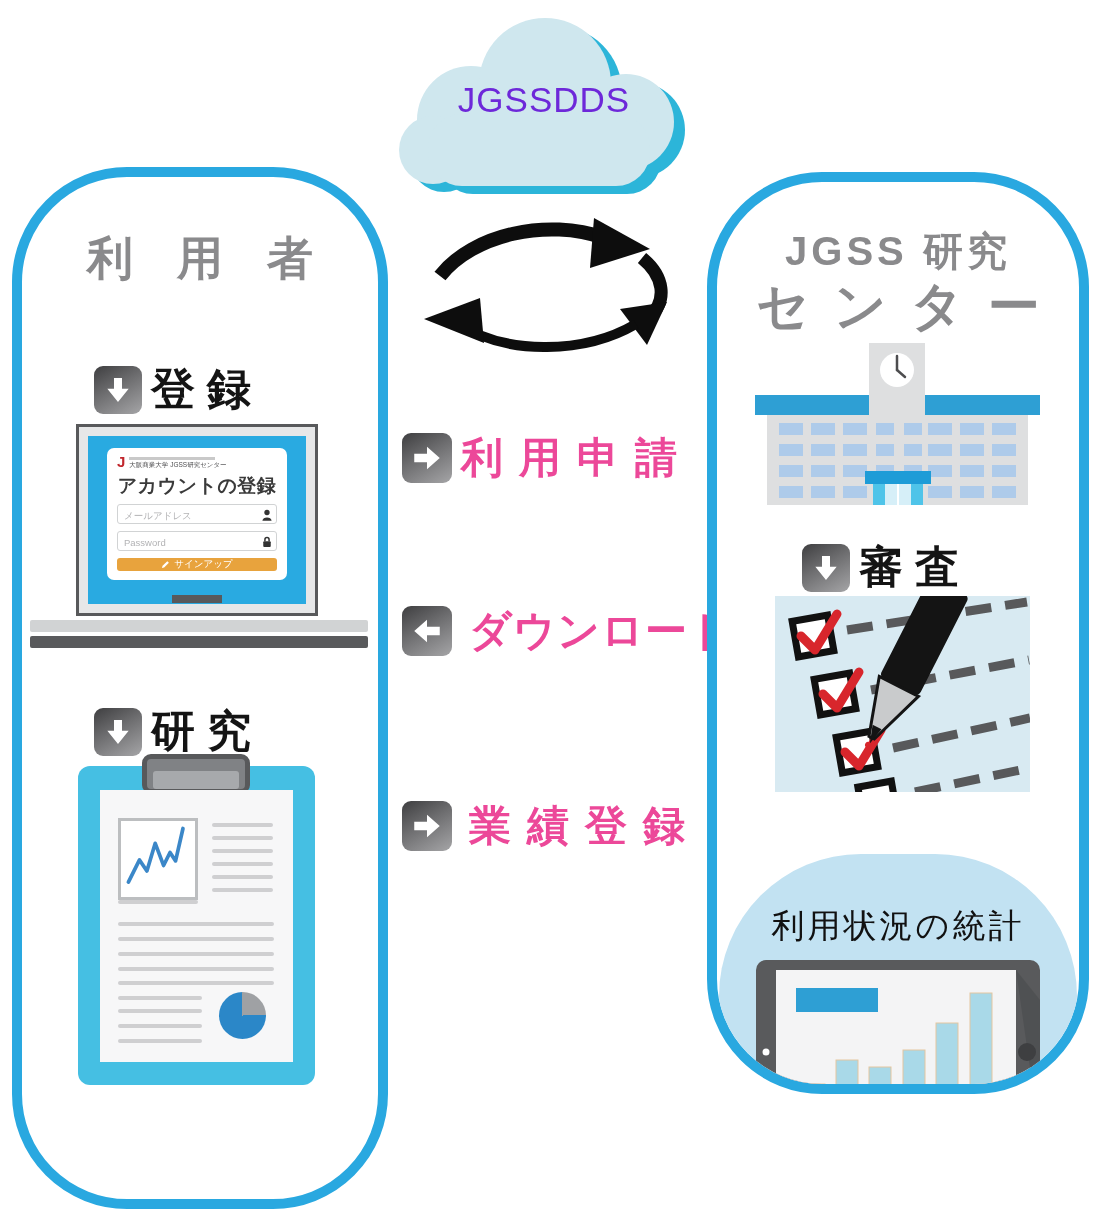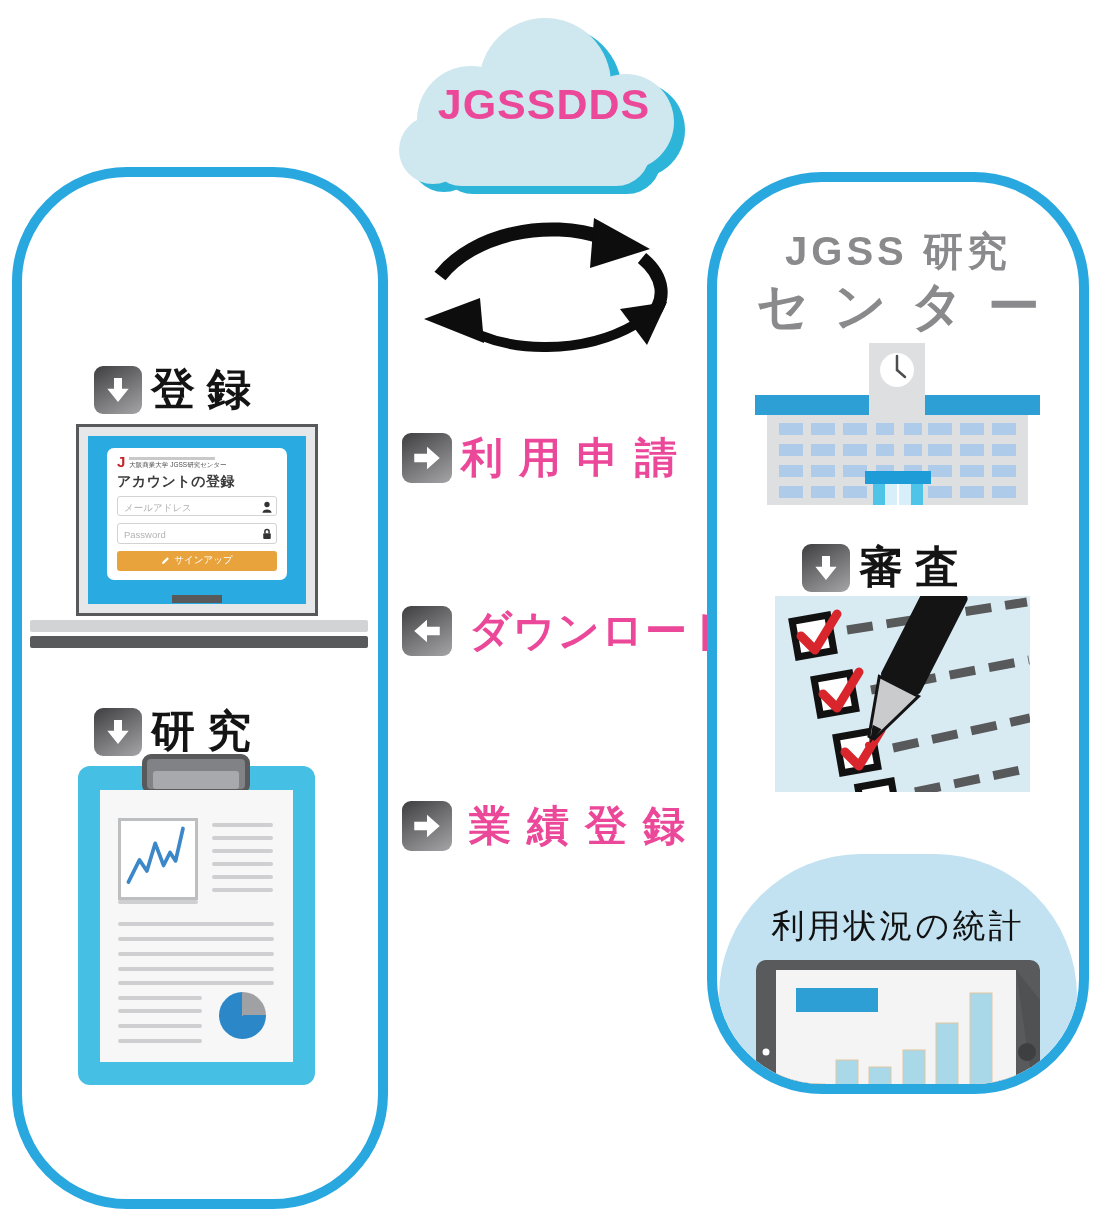--- a/index.html
+++ b/index.html
@@ -16,33 +16,33 @@
     display:flex; align-items:center; justify-content:center; }
   .icon-48 { width:48px; height:48px; }
   .icon-50 { width:50px; height:50px; }
 
   .step-label { font-size:44px; font-weight:bold; color:#141414; letter-spacing:12px; white-space:nowrap; }
   .flow-label { font-size:42px; font-weight:bold; color:#ec4899; white-space:nowrap; }
   .ls16 { letter-spacing:16px; }
   .ls1 { letter-spacing:1px; }
 
   
-  #cloud-label { font-size:43px; font-weight:bold; color:#ec4899; text-align:center; letter-spacing:1px; }
+  #cloud-label { font-size:35px; font-weight:normal; color:#6d28d9; text-align:center; letter-spacing:1px; }
 
   
   #laptop-screen { left:76px; top:424px; width:242px; height:192px; background:#E6E7E8;
      border:3px solid #58595B; padding:9px; }
   #laptop-bluescreen { width:100%; height:100%; background:#29AAE1; position:relative; }
   #signup-card { position:absolute; left:19px; top:12px; width:180px; height:132px;
      background:#fff; border-radius:7px; padding:7px 10px 9px 10px; display:flex; flex-direction:column; }
   #card-logo-row { display:flex; gap:4px; align-items:flex-start; }
   #jgss-logo { color:#C1272D; font-weight:bold; font-size:15px; line-height:13px; }
   #org-fineprint { width:86px; height:2.5px; background:#C9C9C9; margin:2px 0 1.5px 0; }
   #org-name { font-size:6.5px; color:#4D4D4F; white-space:nowrap; }
-  #card-title { font-size:14px; font-weight:bold; color:#3A3A3A; margin:3px 0 5px 0; letter-spacing:0.5px;}
+  #card-title { font-size:19px; font-weight:bold; color:#3A3A3A; text-align:center; margin:3px 0 5px 0; letter-spacing:0.5px;}
   .mini-input { position:relative; height:21px; border:1.5px solid #D1D3D4; border-radius:3px;
      margin-bottom:7px; background:#fff; }
   .mini-input input { width:100%; height:100%; border:none; outline:none; font-size:9.5px;
      padding:0 16px 0 6px; background:transparent; font-family:inherit; color:#777; }
   .mini-input input::placeholder { color:#B3B3B5; }
   .mini-icon { position:absolute; right:4px; top:4px; }
   #signup-btn { height:21px; background:#E8A33D; border:none; border-radius:3px; color:#fff;
      font-size:9.5px; display:flex; align-items:center; justify-content:center; gap:4px;
      font-family:inherit; cursor:pointer; }
   #laptop-notch { left:172px; top:595px; width:50px; height:8px; background:#58595B; }
@@ -82,20 +82,21 @@
         <circle cx="162" cy="82" r="66"></circle>
       <circle cx="243" cy="120" r="48"></circle>
         <circle cx="50" cy="148" r="34"></circle>
       <rect x="45" y="112" width="222" height="72" rx="34"></rect>
     </g>
   </svg>
   <div class="abs" id="cloud-label" style="left:383px;top:80px;width:322px">JGSSDDS</div>
 
   <div class="abs panel" style="left:12px;top:167px;width:376px;height:1042px"></div>
 
+  <div class="abs panel-title" style="left:12px;top:228px;width:376px;font-size:46px;letter-spacing:44px;text-indent:44px">利用者</div>
 
   <div class="abs row" style="left:94px;top:360px">
     <span class="sq-icon icon-48">
       <svg width="32" height="32" viewBox="0 0 24 24">
           <polygon fill="#fff" points="9,3 15,3 15,11 20,11 12,21 4,11 9,11"></polygon>
         </svg>
     </span>
     <span class="step-label">登録</span>
   </div>
 

